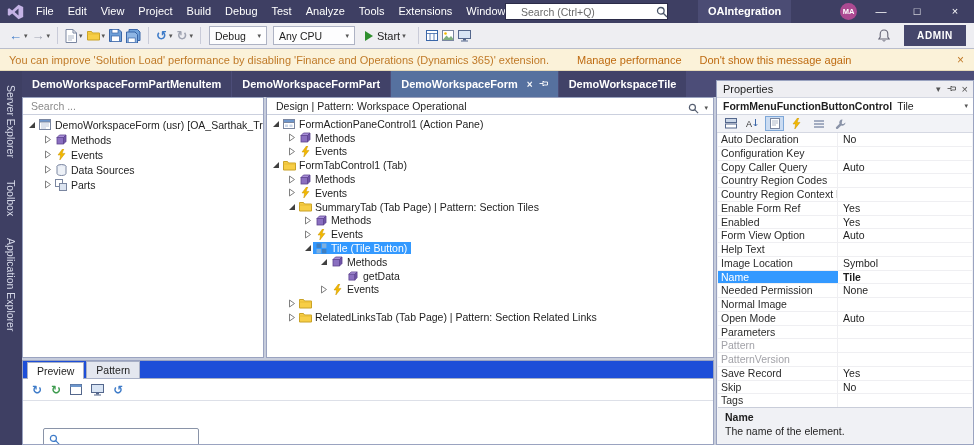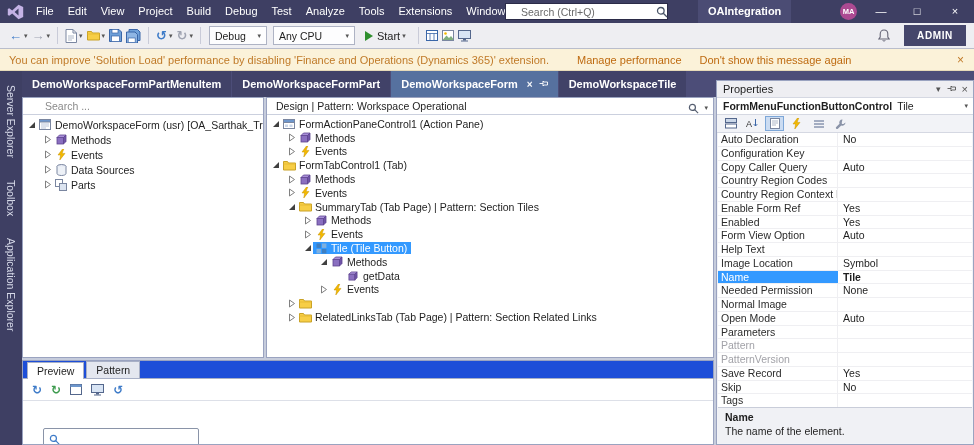--- a/index.html
+++ b/index.html
@@ -51,21 +51,21 @@
   .side-strip { position:absolute; top:71px; left:0; width:22px; height:374px; background:#3E3F63; display:flex; flex-direction:column; align-items:center; padding-top:14px; gap:22px; }
   .strip-label { writing-mode:vertical-rl; color:#D6D9E8; font-size:10.5px; white-space:nowrap; cursor:default; }
   
   .panel { position:absolute; background:#FFF; border:1px solid #9AA3C0; }
   #left-panel  { left:22px;  top:97px; width:242px; height:261px; overflow:hidden; }
   #mid-panel   { left:266px; top:97px; width:448px; height:261px; overflow:hidden; }
   #bottom-panel{ left:22px;  top:360px; width:692px; height:85px; overflow:hidden; }
   #props-panel { left:716px; top:80px; width:258px; height:365px; background:#F2F3F7; overflow:hidden; }
   
   .lp-search { height:17px; border-bottom:1px solid #CBD0DE; display:flex; align-items:center; }
-  .lp-search input { border:none; outline:none; width:100%; font:10.5px "Liberation Sans","DejaVu Sans",sans-serif; color:#333; padding-left:22px; }
+  .lp-search input { border:none; outline:none; width:100%; font:10.5px "Liberation Sans","DejaVu Sans",sans-serif; color:#333; padding-left:8px; }
   .lp-search input::placeholder { color:#8A8A8A; opacity:1; }
   .tree { padding-top:2px; font-size:10.5px; }
   .trow { display:flex; align-items:center; white-space:nowrap; overflow:hidden; cursor:default; }
   .exp { width:11px; display:inline-flex; justify-content:center; flex-shrink:0; }
   .ticon { width:16px; display:inline-flex; justify-content:center; flex-shrink:0; margin-right:2px; }
   .tlabel { overflow:hidden; white-space:nowrap; }
   .hl { display:flex; align-items:center; background:#3399FF; color:#FFF; padding-right:4px; }
   
   .mid-head { height:17px; line-height:16px; padding-left:9px; border-bottom:1px solid #CBD0DE; position:relative; font-size:10.5px; color:#1E1E1E; }
   .mid-search { position:absolute; right:5px; top:2px; display:flex; align-items:center; gap:3px; }

